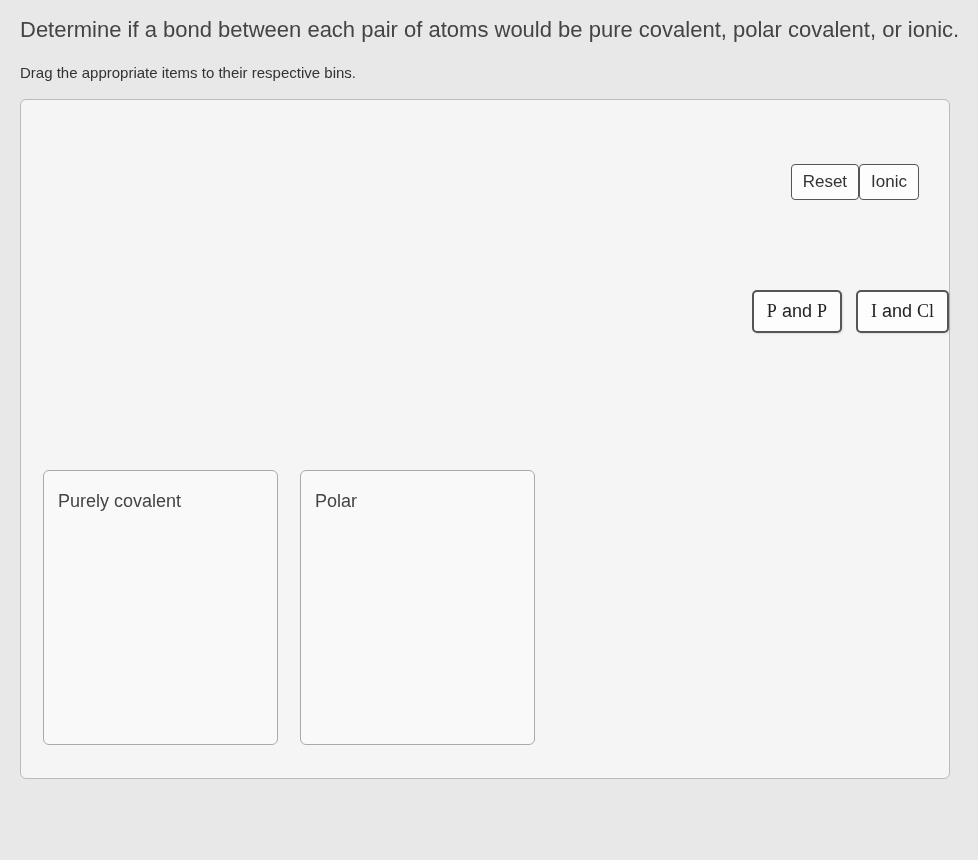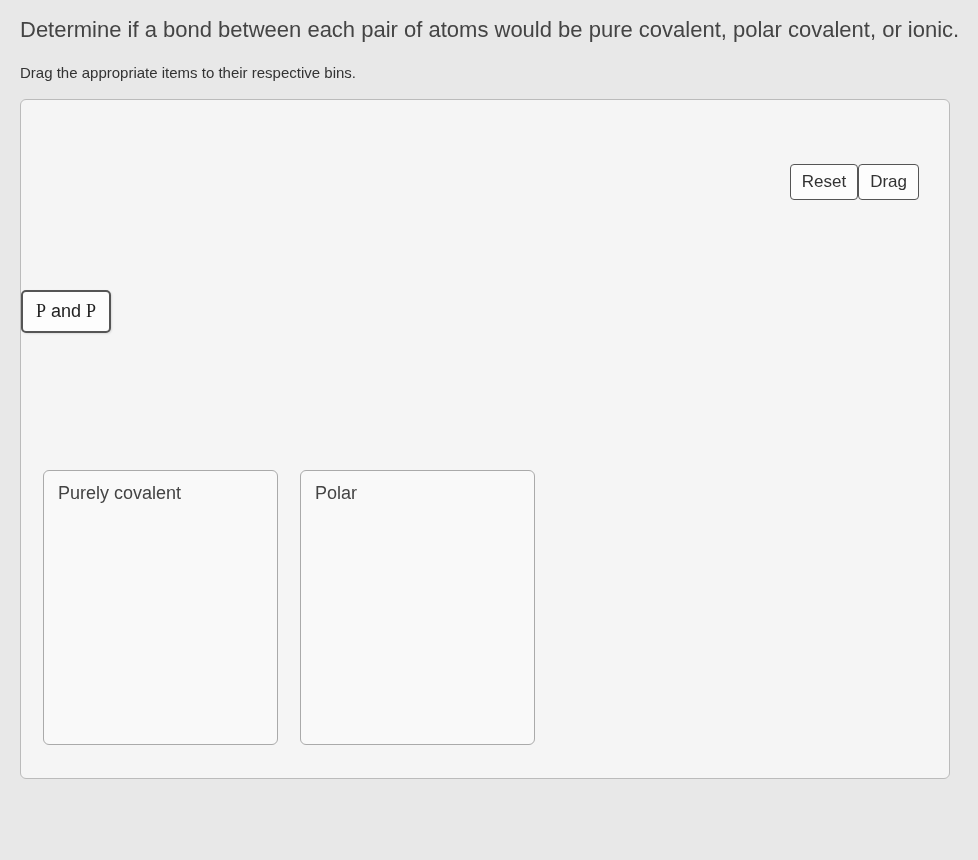--- a/index.html
+++ b/index.html
@@ -51,21 +51,21 @@
       border-radius: 4px;
       cursor: pointer;
       color: #333;
     }
     .items-row {
       position: absolute;
       top: 190px;
       left: 0;
       right: 0;
       display: flex;
-      justify-content: space-between;
+      justify-content: flex-end;
       gap: 14px;
     }
     .drag-item {
       border: 2px solid #555;
       background: #fdfdfd;
       padding: 9px 13px;
       font-size: 18px;
       border-radius: 5px;
       cursor: move;
       font-family: Georgia, 'Times New Roman', serif;
@@ -86,38 +86,42 @@
       border: 1.5px solid #aaa;
       border-radius: 6px;
       background: #f9f9f9;
       width: 235px;
       height: 275px;
       padding: 12px 14px;
     }
     .bin-label {
       font-size: 18px;
       color: #444;
+      margin-top: 8px;
     }
   </style>
 </head>
 <body>
 
 <div class="question-text">Determine if a bond between each pair of atoms would be pure covalent, polar covalent, or ionic.</div>
 <div class="instruction-text">Drag the appropriate items to their respective bins.</div>
 
 <div class="activity-box">
 
   <div class="top-buttons">
     <button class="top-btn">Reset</button>
-    <button class="top-btn">Drag</button>
+    <button class="top-btn">Ionic</button>
   </div>
 
   <div class="items-row">
     <div class="drag-item">
       <span>P</span><span class="conn"> and </span><span>P</span>
+    </div>
+    <div class="drag-item">
+      <span>I</span><span class="conn"> and </span><span>Cl</span>
     </div>
   </div>
 
   <div class="bins-row">
     <div class="bin">
       <div class="bin-label">Purely covalent</div>
     </div>
     <div class="bin">
       <div class="bin-label">Polar</div>
     </div>

